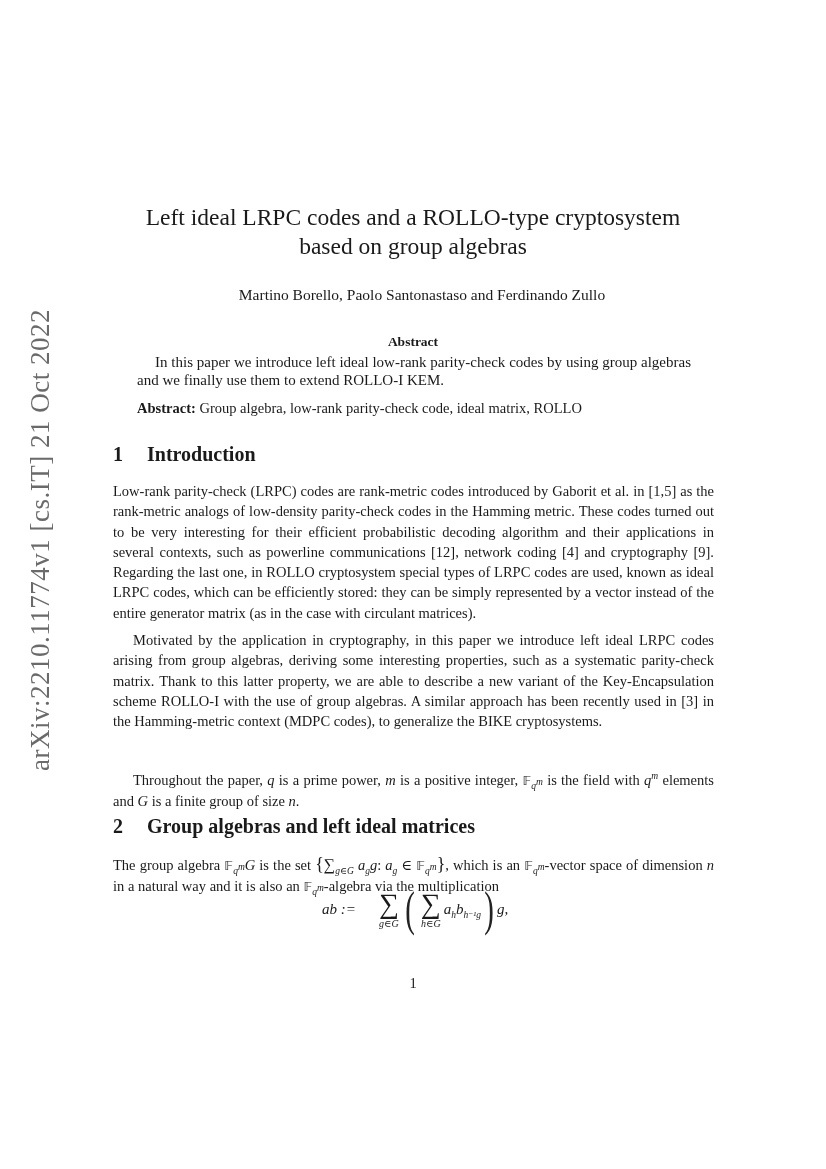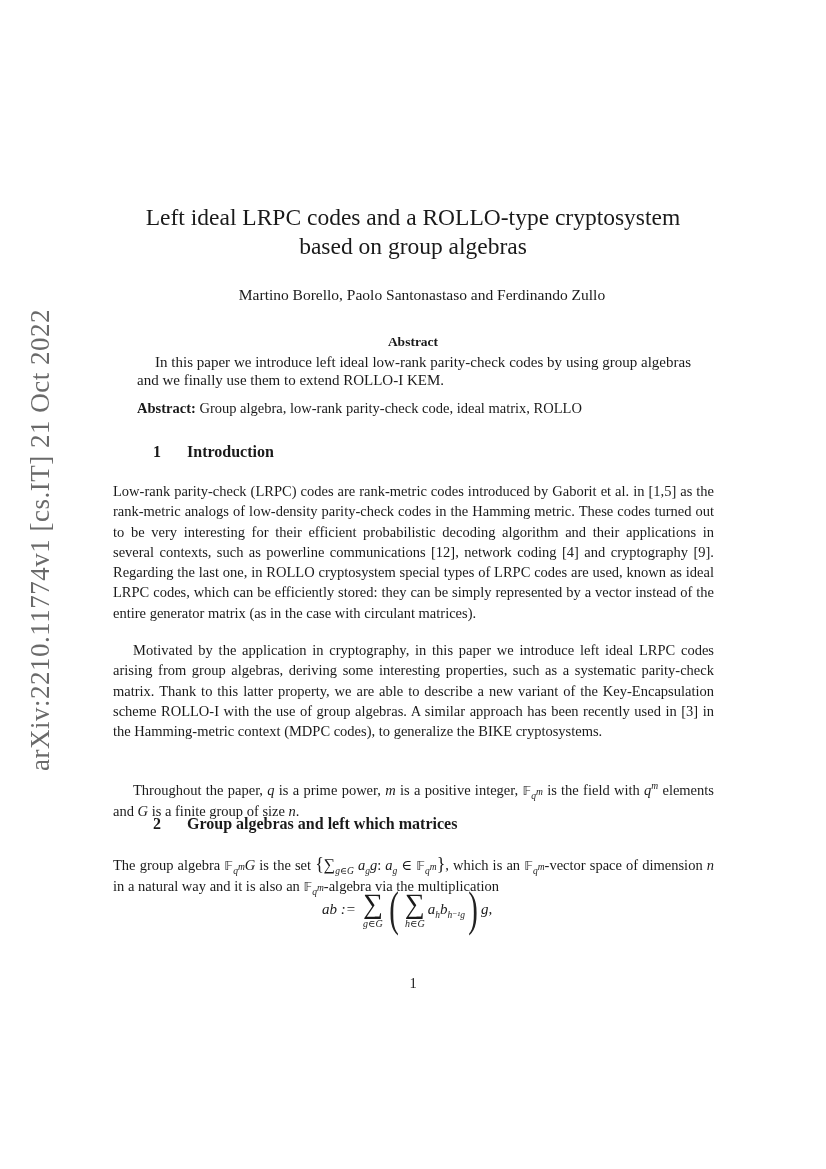--- a/index.html
+++ b/index.html
@@ -11,25 +11,25 @@
          letter-spacing: 0.5px; }
   .title { position: absolute; left: 100px; width: 626px; top: 203px; text-align: center;
            font-size: 23.5px; line-height: 29px; }
   .authors { position: absolute; left: 109px; width: 626px; top: 286px; text-align: center; font-size: 15.5px; }
   .abstract-h { position: absolute; left: 100px; width: 626px; top: 334px; text-align: center;
            font-weight: bold; font-size: 13.5px; }
   .abstract-b { position: absolute; left: 137px; width: 554px; top: 353px; font-size: 15px;
            line-height: 18px; text-align: justify; text-indent: 18px; }
   .keywords { position: absolute; left: 137px; top: 400px; font-size: 14.5px; }
   .keywords b { font-weight: bold; }
-  .sec { position: absolute; left: 113px; font-weight: bold; font-size: 16px; margin-left: 40px; }
+  .sec { position: absolute; left: 113px; font-weight: bold; font-size: 20px; }
   .sec .num { display: inline-block; width: 34px; }
   .para { position: absolute; left: 113px; width: 601px; font-size: 14.5px; line-height: 20.3px;
           text-align: justify; }
-  .indent { text-indent: 20px; margin-top: 10px; }
+  .indent { text-indent: 20px; }
   .m { font-style: italic; }
   .bb { font-family: "DejaVu Sans", sans-serif; font-size: 13px; font-style: normal; }
   sup, sub { font-size: 9.5px; line-height: 0; }
   .eq { position: absolute; left: 322px; top: 885px; font-size: 15px; display: flex; align-items: center; }
   .sum { display: inline-flex; flex-direction: column; align-items: center; margin: 0 3px; }
   .sum .sig { font-size: 28px; line-height: 28px; }
   .sum .lim { font-size: 10px; font-style: italic; }
   .paren { font-size: 48px; font-weight: 100; line-height: 48px; transform: scaleX(0.6); color:#222; }
   .pagenum { position: absolute; left: 0; width: 826px; top: 975px; text-align: center; font-size: 14.5px; }
 </style>
@@ -60,29 +60,29 @@
 </div>
 
 <div class="para" style="top:481px">Low-rank parity-check (LRPC) codes are rank-metric codes introduced by Gaborit et al. in [1,5] as the rank-metric analogs of low-density parity-check codes in the Hamming metric. These codes turned out to be very interesting for their efficient probabilistic decoding algorithm and their applications in several contexts, such as powerline communications [12], network coding [4] and cryptography [9]. Regarding the last one, in ROLLO cryptosystem special types of LRPC codes are used, known as ideal LRPC codes, which can be efficiently stored: they can be simply represented by a vector instead of the entire generator matrix (as in the case with circulant matrices).</div>
 <div class="para indent" style="top:630px">Motivated by the application in cryptography, in this paper we introduce left ideal LRPC codes arising from group algebras, deriving some interesting properties, such as a systematic parity-check matrix. Thank to this latter property, we are able to describe a new variant of the Key-Encapsulation scheme ROLLO-I with the use of group algebras. A similar approach has been recently used in [3] in the Hamming-metric context (MDPC codes), to generalize the BIKE cryptosystems.</div>
 
 <div class="para indent" style="top:770px">
   <span>Throughout the paper, </span><span class="m">q</span><span> is a prime power, </span><span class="m">m</span><span> is a positive integer, </span><span class="bb">𝔽</span><sub class="m">q<sup>m</sup></sub><span> is the field with </span><span class="m">q</span><sup class="m">m</sup><span> elements and </span><span class="m">G</span><span> is a finite group of size </span><span class="m">n</span><span>.</span>
 </div>
 
 <div class="sec" style="top:815px">
-  <span class="num">2</span><span>Group algebras and left which matrices</span>
+  <span class="num">2</span><span>Group algebras and left ideal matrices</span>
 </div>
 
 <div class="para" style="top:854px">
   <span>The group algebra </span><span class="bb">𝔽</span><sub class="m">q<sup>m</sup></sub><span class="m">G</span><span> is the set </span><span style="font-size:18px">{</span><span style="font-size:16px">∑</span><sub class="m">g∈G</sub> <span class="m">a<sub>g</sub>g</span>: <span class="m">a<sub>g</sub></span> ∈ <span class="bb">𝔽</span><sub class="m">q<sup>m</sup></sub><span style="font-size:18px">}</span><span>, which is an </span><span class="bb">𝔽</span><sub class="m">q<sup>m</sup></sub><span>-vector space of dimension </span><span class="m">n</span><span> in a natural way and it is also an </span><span class="bb">𝔽</span><sub class="m">q<sup>m</sup></sub><span>-algebra via the multiplication</span>
 </div>
 
 <div class="eq">
-  <span class="m" style="margin-right:4px">ab :=</span>
+  <span class="m" style="margin-right:20px">ab :=</span>
   <span class="sum">
       <span class="sig">∑</span>
       <span class="lim">g∈G</span>
     </span>
   <span class="paren">(</span>
   <span class="sum">
       <span class="sig">∑</span>
       <span class="lim">h∈G</span>
     </span>
   <span class="m"><span>a</span><sub>h</sub><span>b</span><sub>h⁻¹g</sub></span>

